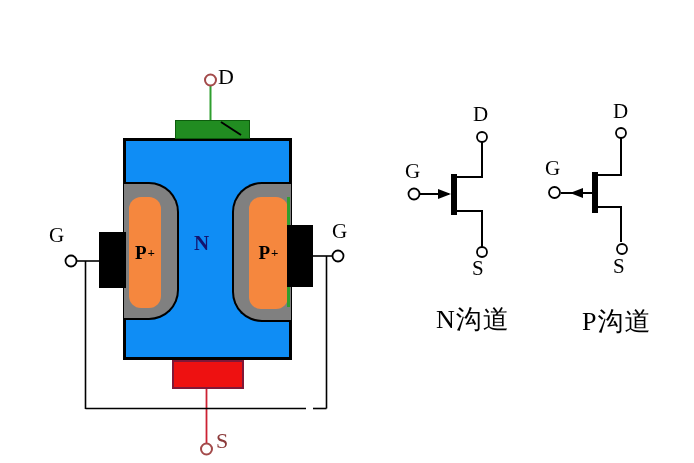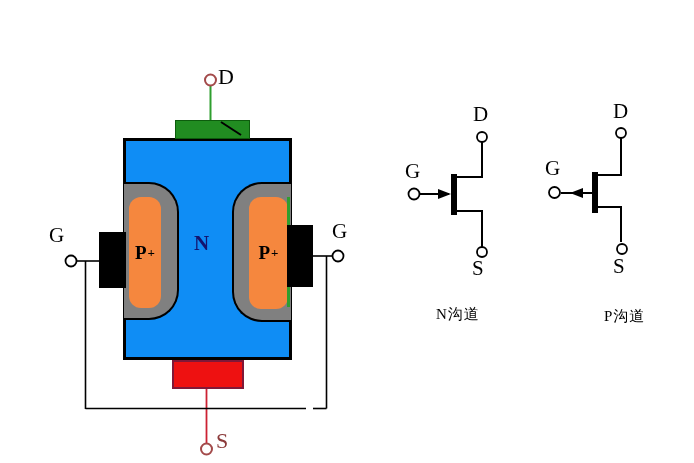--- a/index.html
+++ b/index.html
@@ -48,23 +48,23 @@
   .lbl-g-left{left:49px;top:225px;}
   .lbl-g-right{left:332px;top:221px;}
   .lbl-n{left:194px;top:233px;font-size:21px;font-weight:bold;color:var(--n-label-navy);}
   .sym-lbl{font-size:21px;}
   .nch-d{left:473px;top:104px;}
   .nch-g{left:405px;top:161px;}
   .nch-s{left:472px;top:258px;}
   .pch-d{left:613px;top:101px;}
   .pch-g{left:545px;top:158px;}
   .pch-s{left:613px;top:256px;}
-  .caption{font-size:15px;letter-spacing:1px;}
+  .caption{font-size:26px;letter-spacing:1px;}
   .cap-n{left:436px;top:307px;}
-  .cap-p{left:604px;top:309px;text-align:center;}
+  .cap-p{left:582px;top:309px;text-align:center;}
   
   svg.overlay{position:absolute;left:0;top:0;width:694px;height:463px;}
   .wire{stroke:var(--wire-black);stroke-width:1.6;fill:none;}
   .symline{stroke:#000;stroke-width:2;fill:none;}
   .greenline{stroke:var(--green-wire);stroke-width:2;fill:none;}
   .redline{stroke:var(--red-wire);stroke-width:1.8;fill:none;}
   .ring-red{stroke:var(--terminal-ring-red);stroke-width:2;fill:#fff;}
   .ring-black{stroke:#000;stroke-width:1.8;fill:#fff;}
   .bar{fill:#000;}
   .arrow{fill:#000;stroke:none;}

